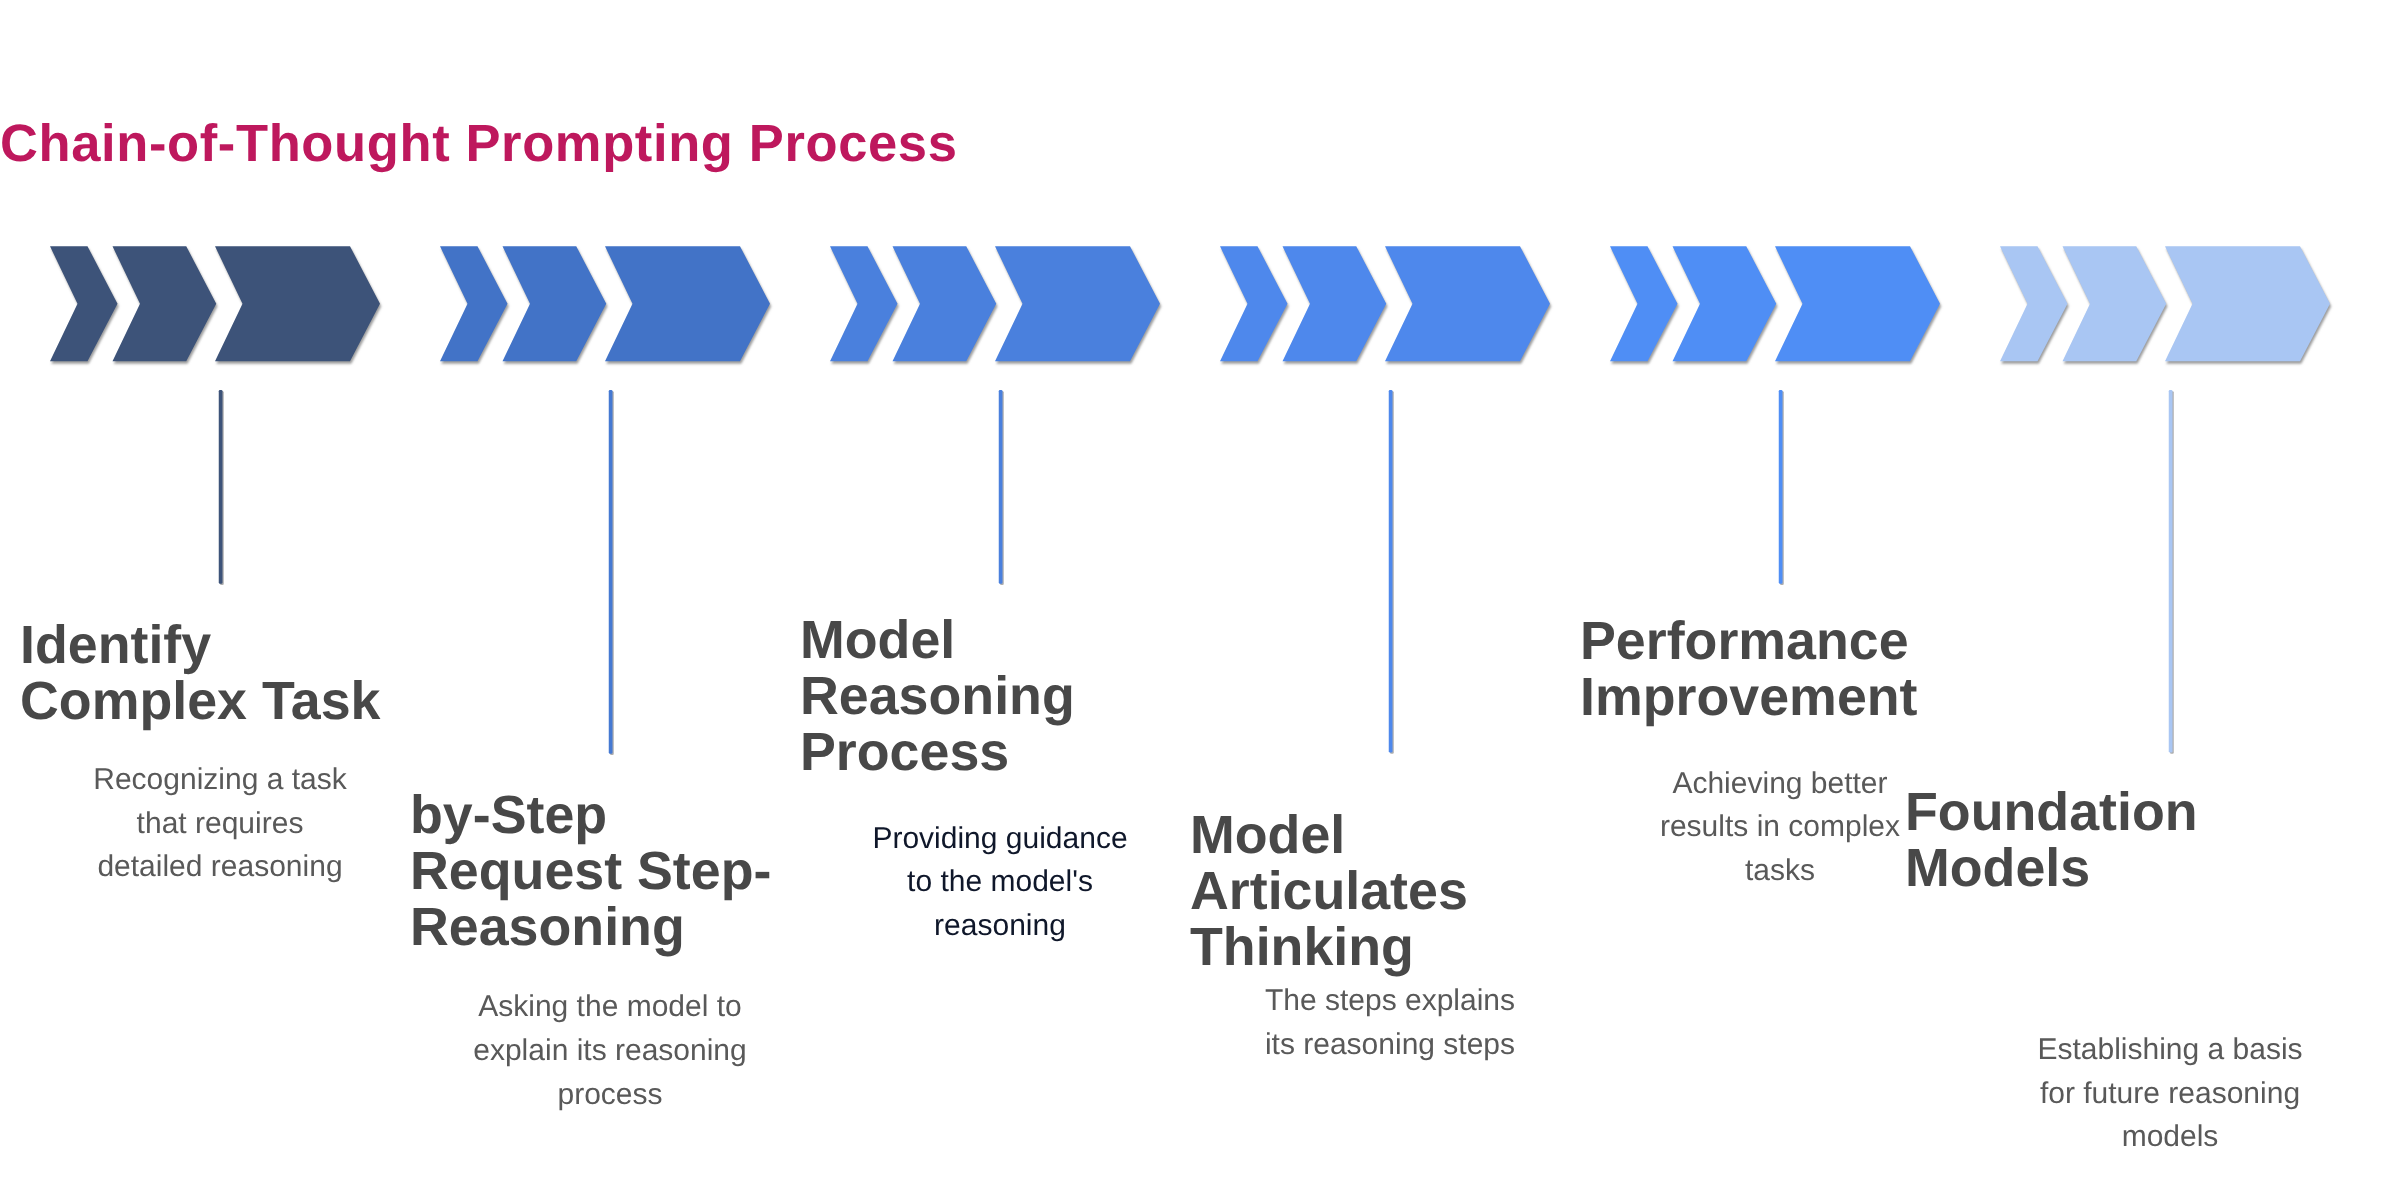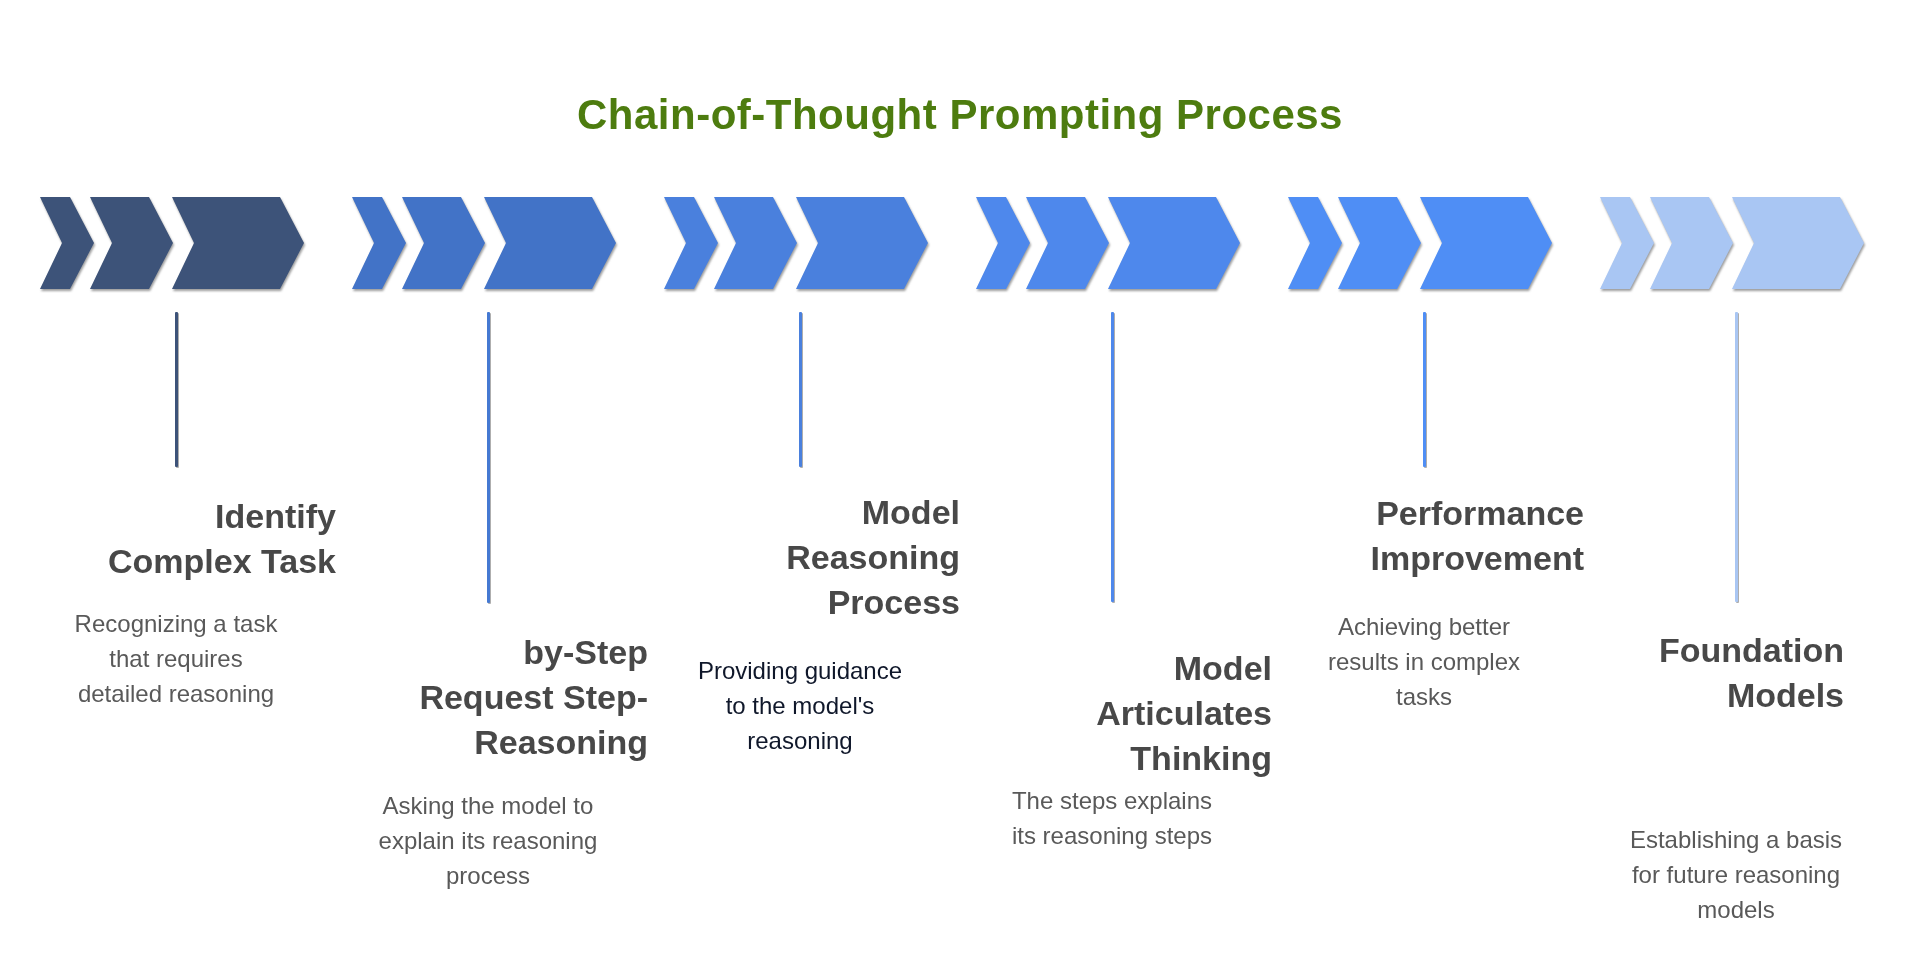--- a/index.html
+++ b/index.html
@@ -1,31 +1,31 @@
 <!DOCTYPE html>
 <html><head>
 <meta charset="utf-8">
 <style>
   html,body{margin:0;padding:0;background:#ffffff;}
   #canvas{
     position:relative;width:1920px;height:960px;background:#ffffff;overflow:hidden;
     font-family:"Liberation Sans", sans-serif;
   }
   .title{
-    position:absolute;left:0;top:92px;width:1920px;text-align:center;
-    font-size:42px;line-height:46px;font-weight:bold;color:#4d7c0f;
+    position:absolute;left:0;top:92px;width:1920px;text-align:left;
+    font-size:42px;line-height:46px;font-weight:bold;color:#be185d;
     letter-spacing:0.5px;
   }
   .stage{position:absolute;left:0;top:0;width:0;height:0;}
   .chevrons{position:absolute;overflow:visible;}
   .chev{filter:drop-shadow(1.5px 2px 0.8px rgba(75,75,75,0.55));}
   .connector{position:absolute;width:3px;border-radius:1px;box-shadow:1px 1px 0.5px rgba(75,75,75,0.45);}
   .heading{
-    position:absolute;width:320px;text-align:right;
-    font-size:34px;line-height:45px;font-weight:bold;color:#484848;
+    position:absolute;width:320px;text-align:left;
+    font-size:43px;line-height:45px;font-weight:bold;color:#484848;
   }
   .body{
     position:absolute;width:300px;text-align:center;
     font-size:24px;line-height:35px;font-weight:normal;color:#595959;
   }
 </style>
 </head>
 <body>
 
 <div id="canvas">

